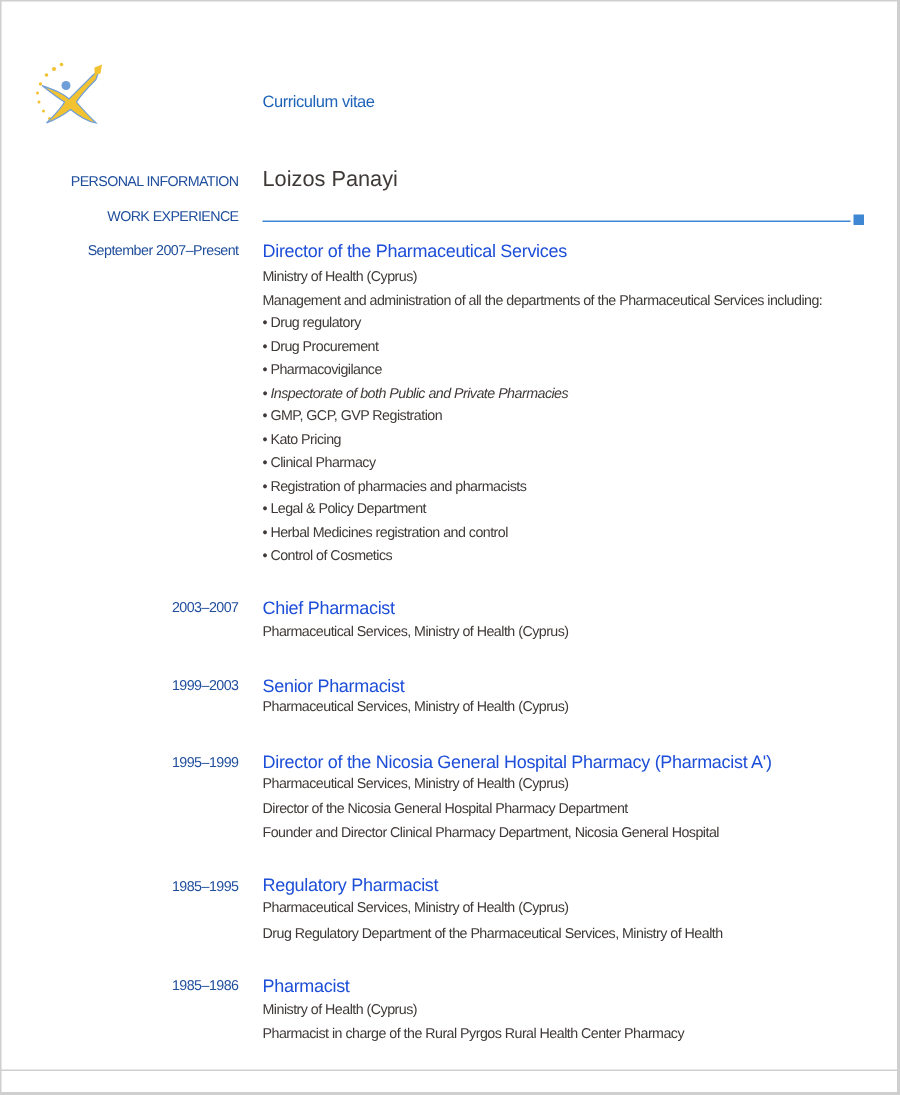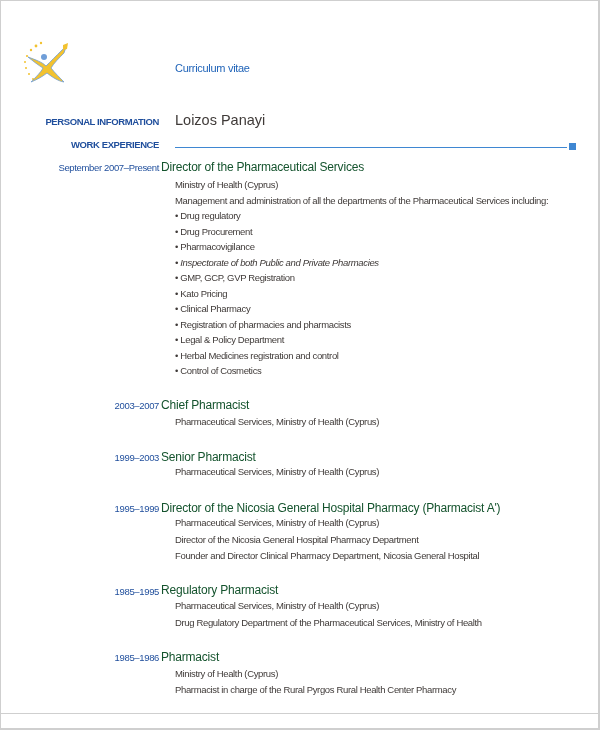--- a/index.html
+++ b/index.html
@@ -22,31 +22,31 @@
     }
     .logo-text .bold { font-weight: bold; font-style: italic; }
     .doc-title {
       position: absolute; left: 175px; top: 62px; font-size: 11px; color: #1f63b8;
       letter-spacing: -0.3px; white-space: nowrap;
     }
 
     
     .lbl {
       position: absolute; right: 441px; font-size: 9.5px; color: #1f4e9c;
-      letter-spacing: -0.4px; white-space: nowrap; text-align: center; font-weight: bold;
+      letter-spacing: -0.4px; white-space: nowrap; text-align: center;
     }
     .name {
       position: absolute; left: 175px; top: 112px; font-size: 14.5px; color: #3f3a38;
       white-space: nowrap;
     }
     .section-rule { position: absolute; left: 175px; top: 147px; width: 392px; height: 1px; background: #3f87d2; }
     .section-square { position: absolute; left: 569px; top: 143px; width: 7px; height: 7px; background: #3f87d2; }
 
     .job-title {
-      position: absolute; left: 161px; font-size: 12px; color: #14532d;
+      position: absolute; left: 175px; font-size: 12px; color: #1d4ed8;
       letter-spacing: -0.2px; white-space: nowrap;
     }
     .line {
       position: absolute; left: 175px; font-size: 9.5px; color: #3f3a38;
       letter-spacing: -0.35px; white-space: nowrap;
     }
     .date {
       position: absolute; right: 441px; font-size: 9.5px; color: #1f4e9c;
       letter-spacing: -0.35px; white-space: nowrap; text-align: right;
     }

